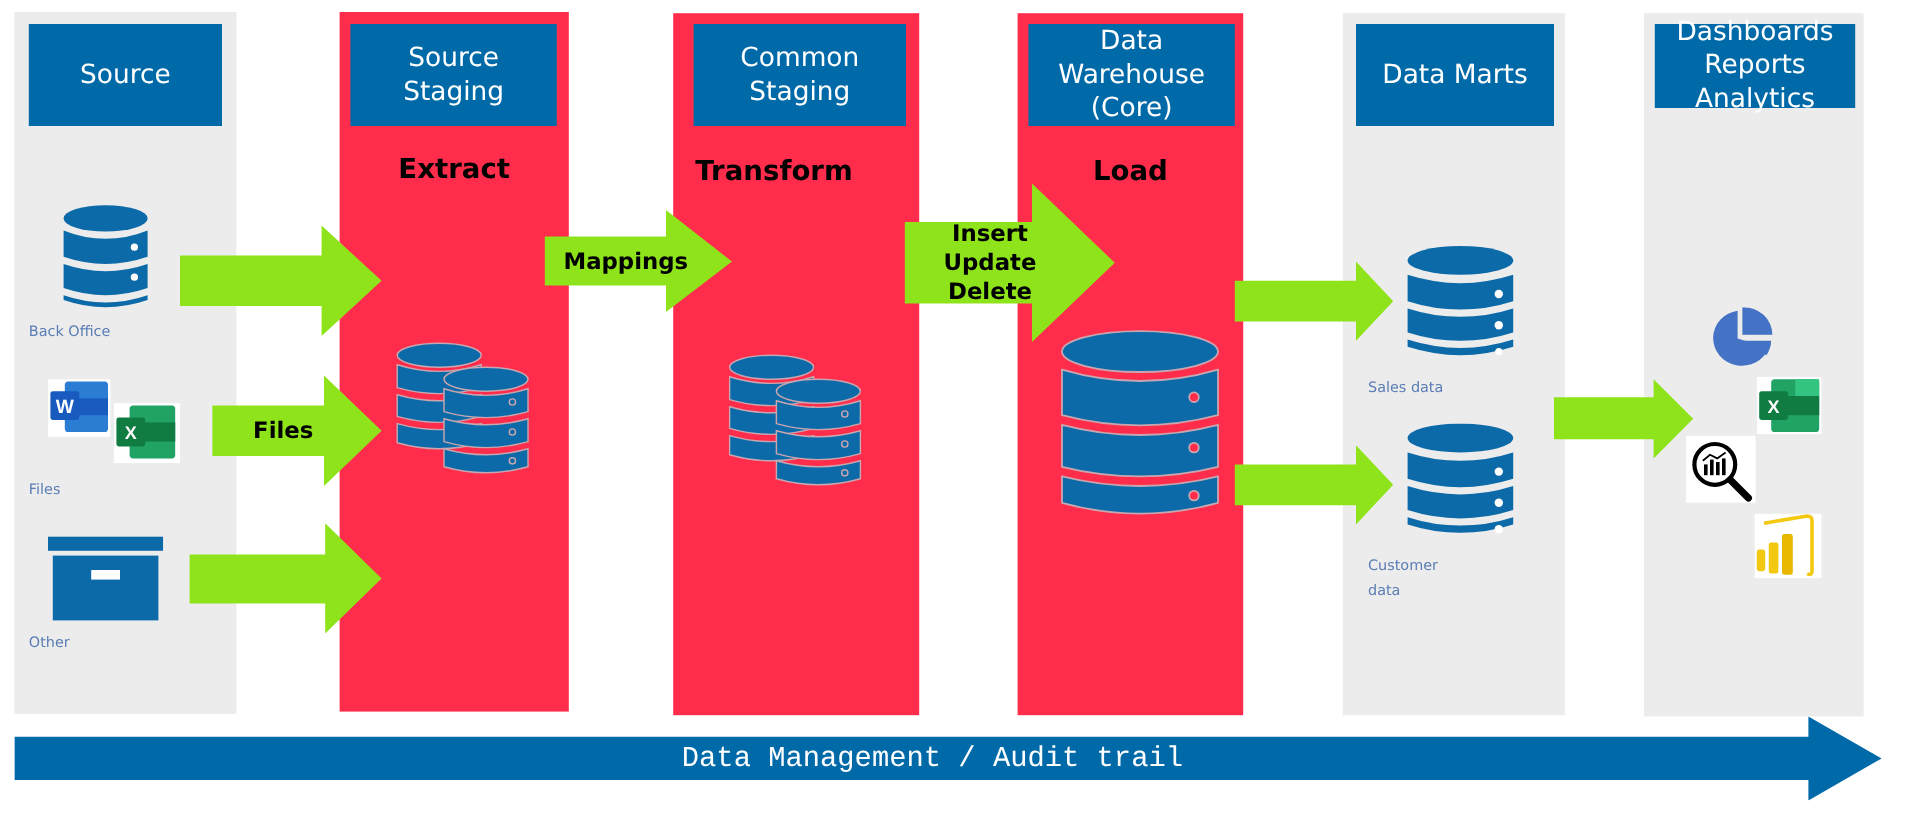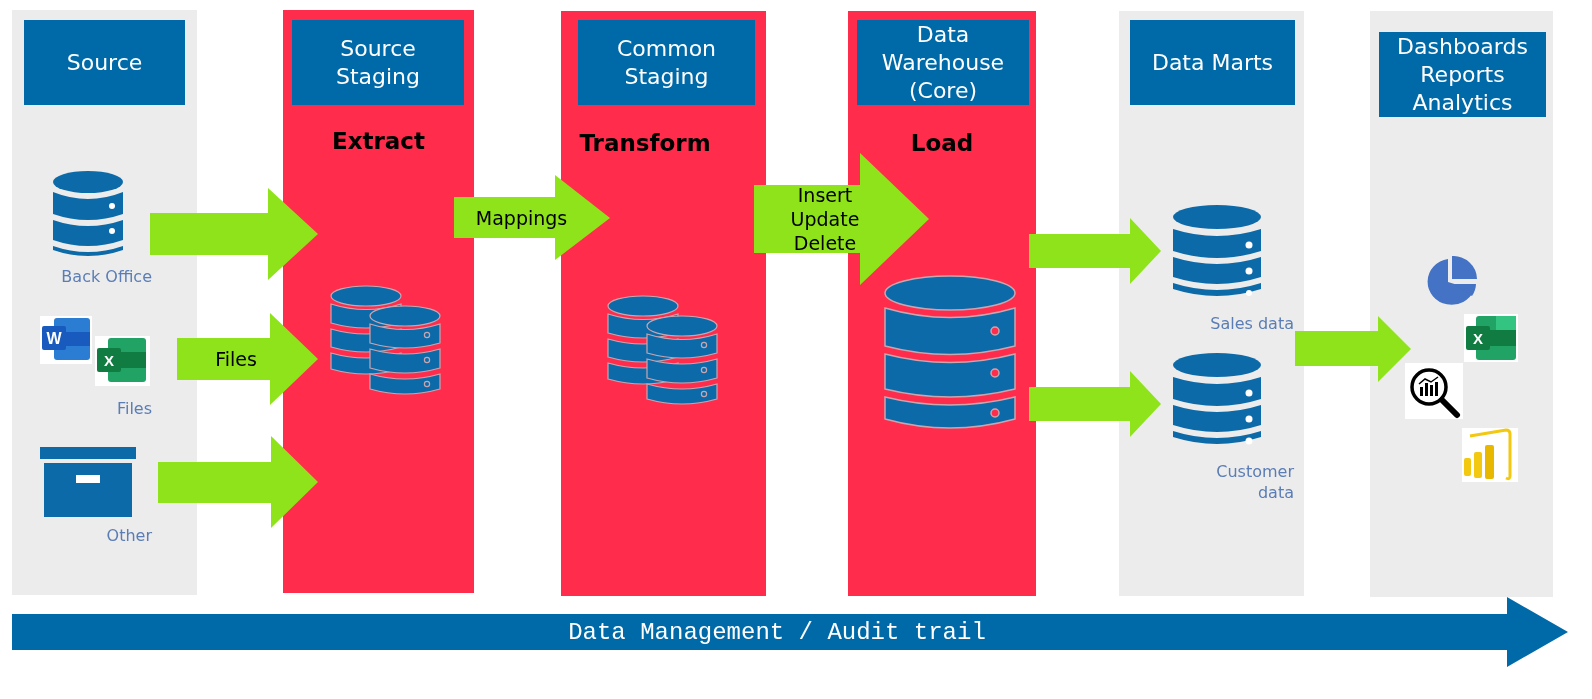--- a/index.html
+++ b/index.html
@@ -5,22 +5,22 @@
   html, body { margin: 0; padding: 0; background: #ffffff; }
   body { width: 1592px; height: 699px; position: relative; overflow: hidden;
          font-family: "DejaVu Sans", "Liberation Sans", sans-serif; }
   .col { position: absolute; }
   .col.gray { background: #ececec; }
   .col.red  { background: #ff2d4b; }
   .hdr { position: absolute; background: #006aa9; color: #ffffff;
          display: flex; align-items: center; justify-content: center; text-align: center;
          font-size: 22px; line-height: 28px; white-space: pre-line; }
   .step { position: absolute; font-weight: bold; font-size: 23px; color: #000; text-align: center; }
-  .lbl { position: absolute; color: #5a7db5; font-size: 16px; text-align: right; line-height: 21px; white-space: pre-line; }
-  .arrow { position: absolute; }
+  .lbl { position: absolute; color: #5a7db5; font-size: 12px; text-align: left; line-height: 21px; white-space: pre-line; }
+  .arrow { position: absolute; font-weight: bold; }
   .arrow svg { position: absolute; left: 0; top: 0; overflow: visible; }
   .arrow .txt { position: absolute; left: 0; top: 0; display: flex; align-items: center;
                 justify-content: center; font-size: 19px; color: #000; text-align: center;
                 white-space: pre-line; line-height: 24px; }
   .icon { position: absolute; }
   .banner { position: absolute; left: 12px; top: 597px; width: 1556px; height: 70px; }
   .banner .txt { position: absolute; left: 0; top: 17px; width: 1530px; height: 36px; color: #fff;
                  font-size: 24px; display: flex; align-items: center; justify-content: center; font-family: Liberation Mono, monospace; }
 </style>
 </head>
@@ -35,21 +35,21 @@
 
 <div class="hdr" style="left:24px;top:20px;width:161px;height:85px;">Source</div>
 <div class="hdr" style="left:292px;top:20px;width:172px;height:85px;">Source
 Staging</div>
 <div class="hdr" style="left:578px;top:20px;width:177px;height:85px;">Common
 Staging</div>
 <div class="hdr" style="left:857px;top:20px;width:172px;height:85px;">Data
 Warehouse
 (Core)</div>
 <div class="hdr" style="left:1130px;top:20px;width:165px;height:85px;">Data Marts</div>
-<div class="hdr" style="left:1379px;top:20px;width:167px;height:85px;margin-top:12px;">Dashboards
+<div class="hdr" style="left:1379px;top:20px;width:167px;height:70px;">Dashboards
 Reports
 Analytics</div>
 
 <div class="step" style="left:283px;top:128px;width:191px;">Extract</div>
 <div class="step" style="left:561px;top:130px;width:168px;">Transform</div>
 <div class="step" style="left:848px;top:130px;width:188px;">Load</div>
 
 <div class="icon" style="left:52px;top:170px;width:72px;height:90px;">
   <svg width="72" height="90" viewBox="0 0 72 90">
     <g fill="#0d6aa9">

